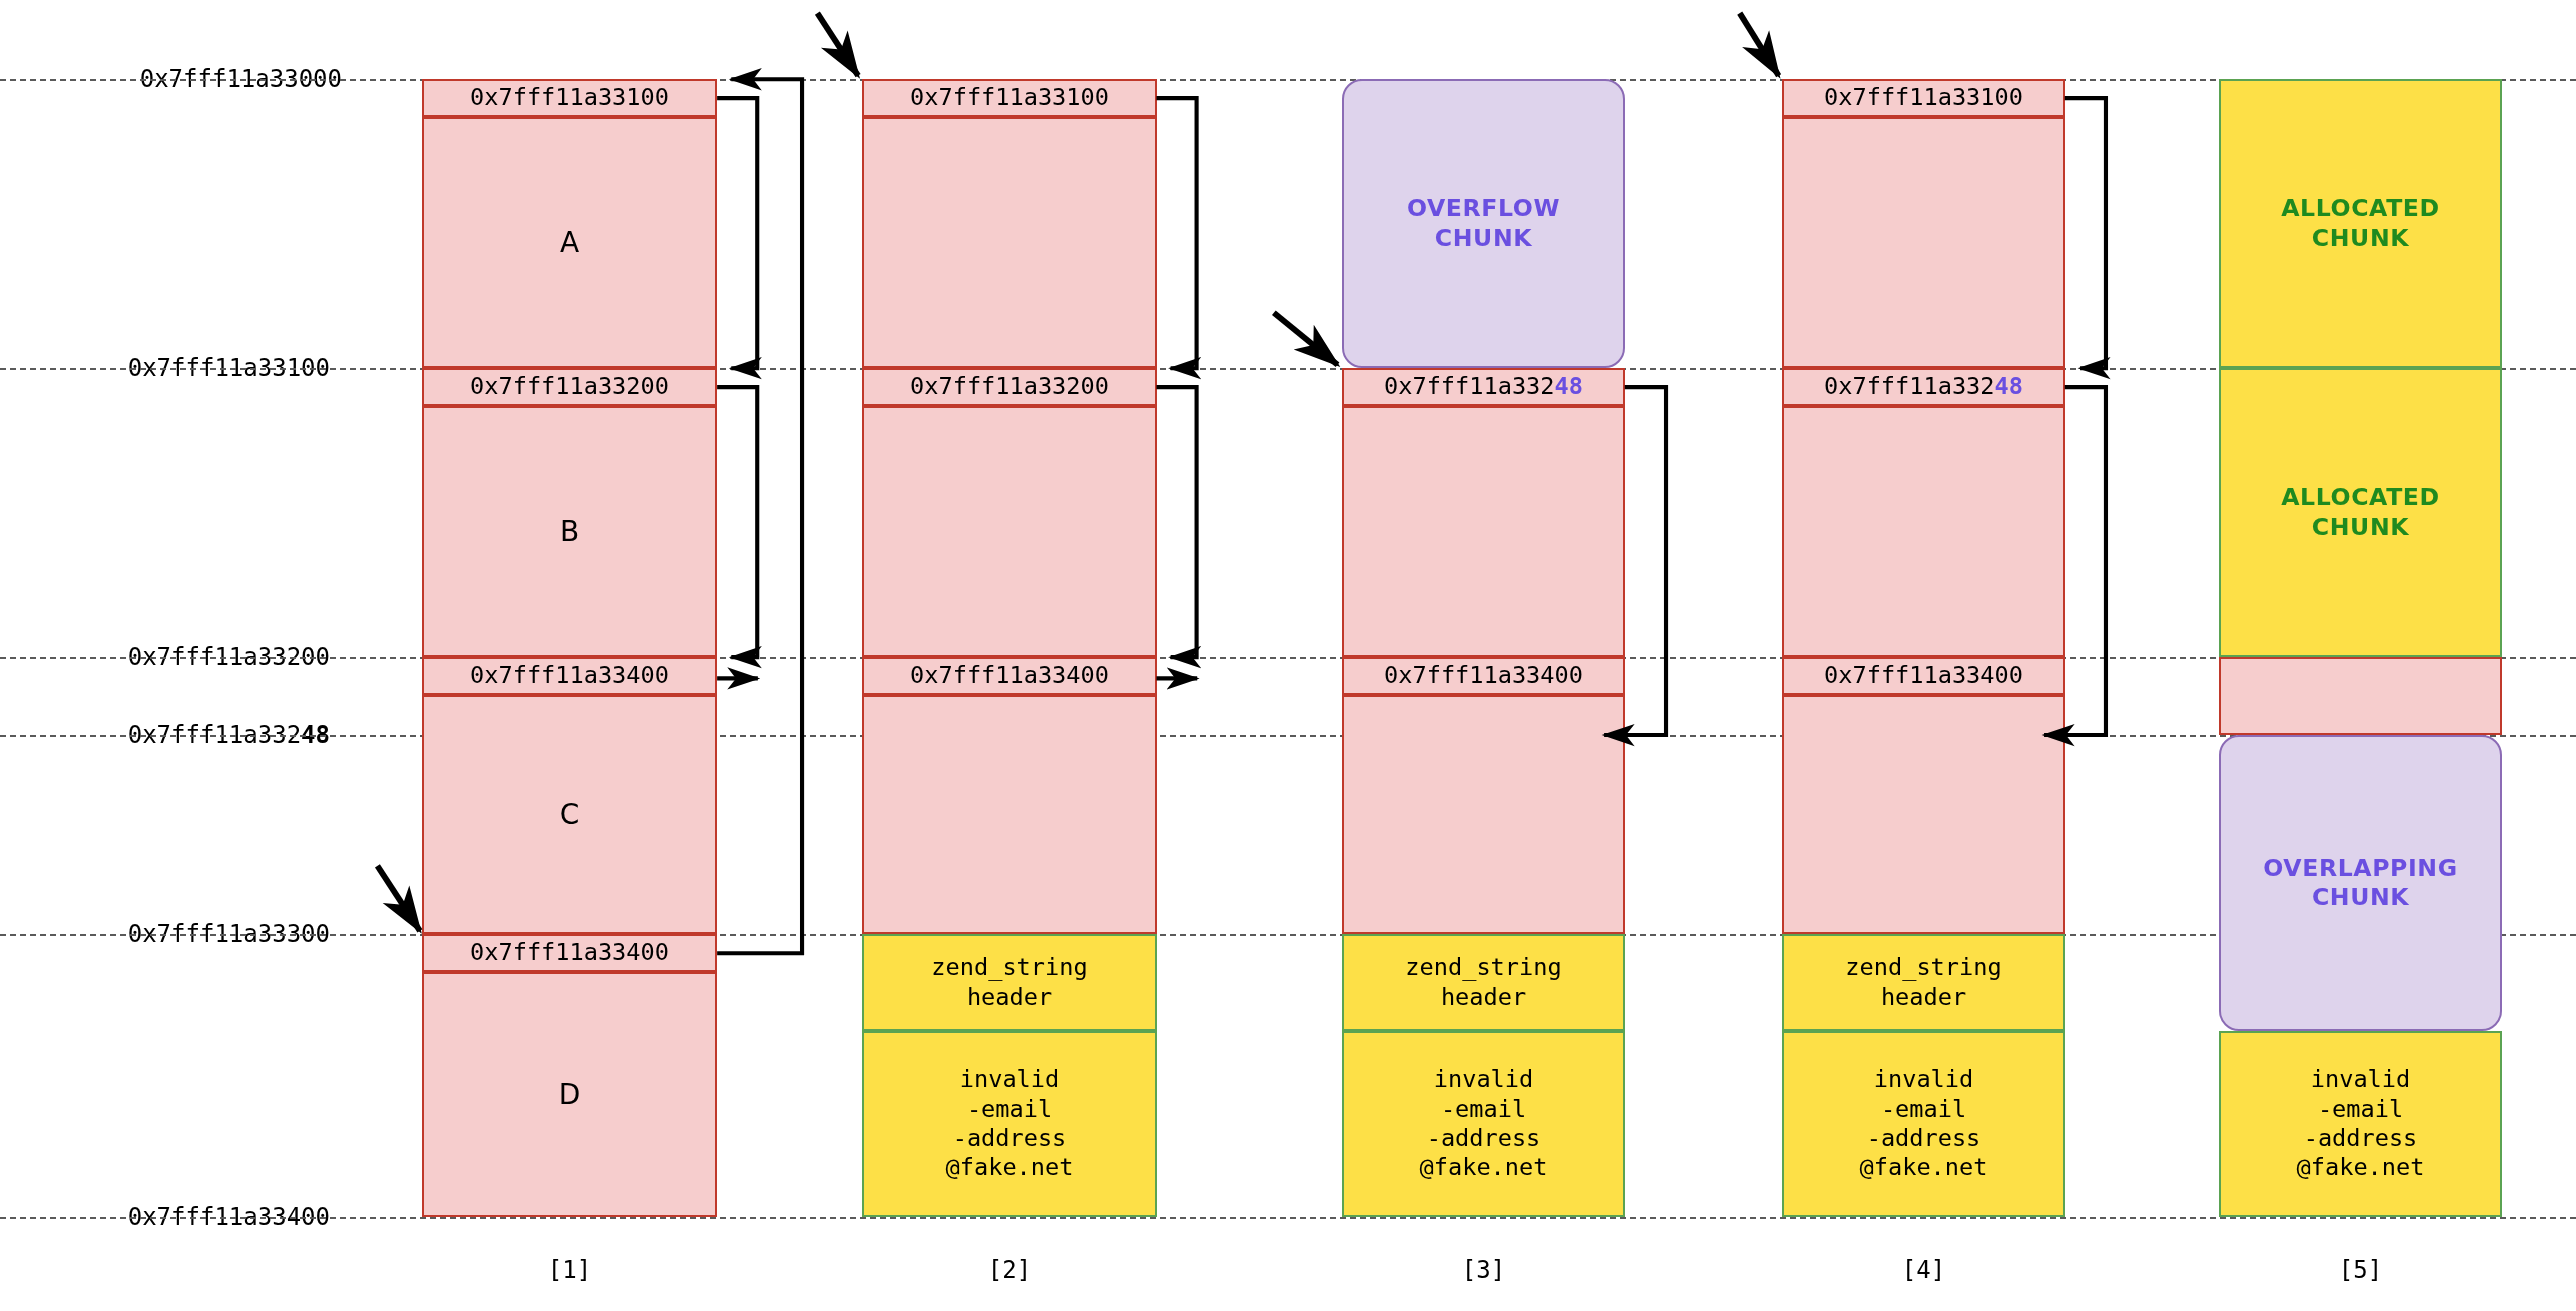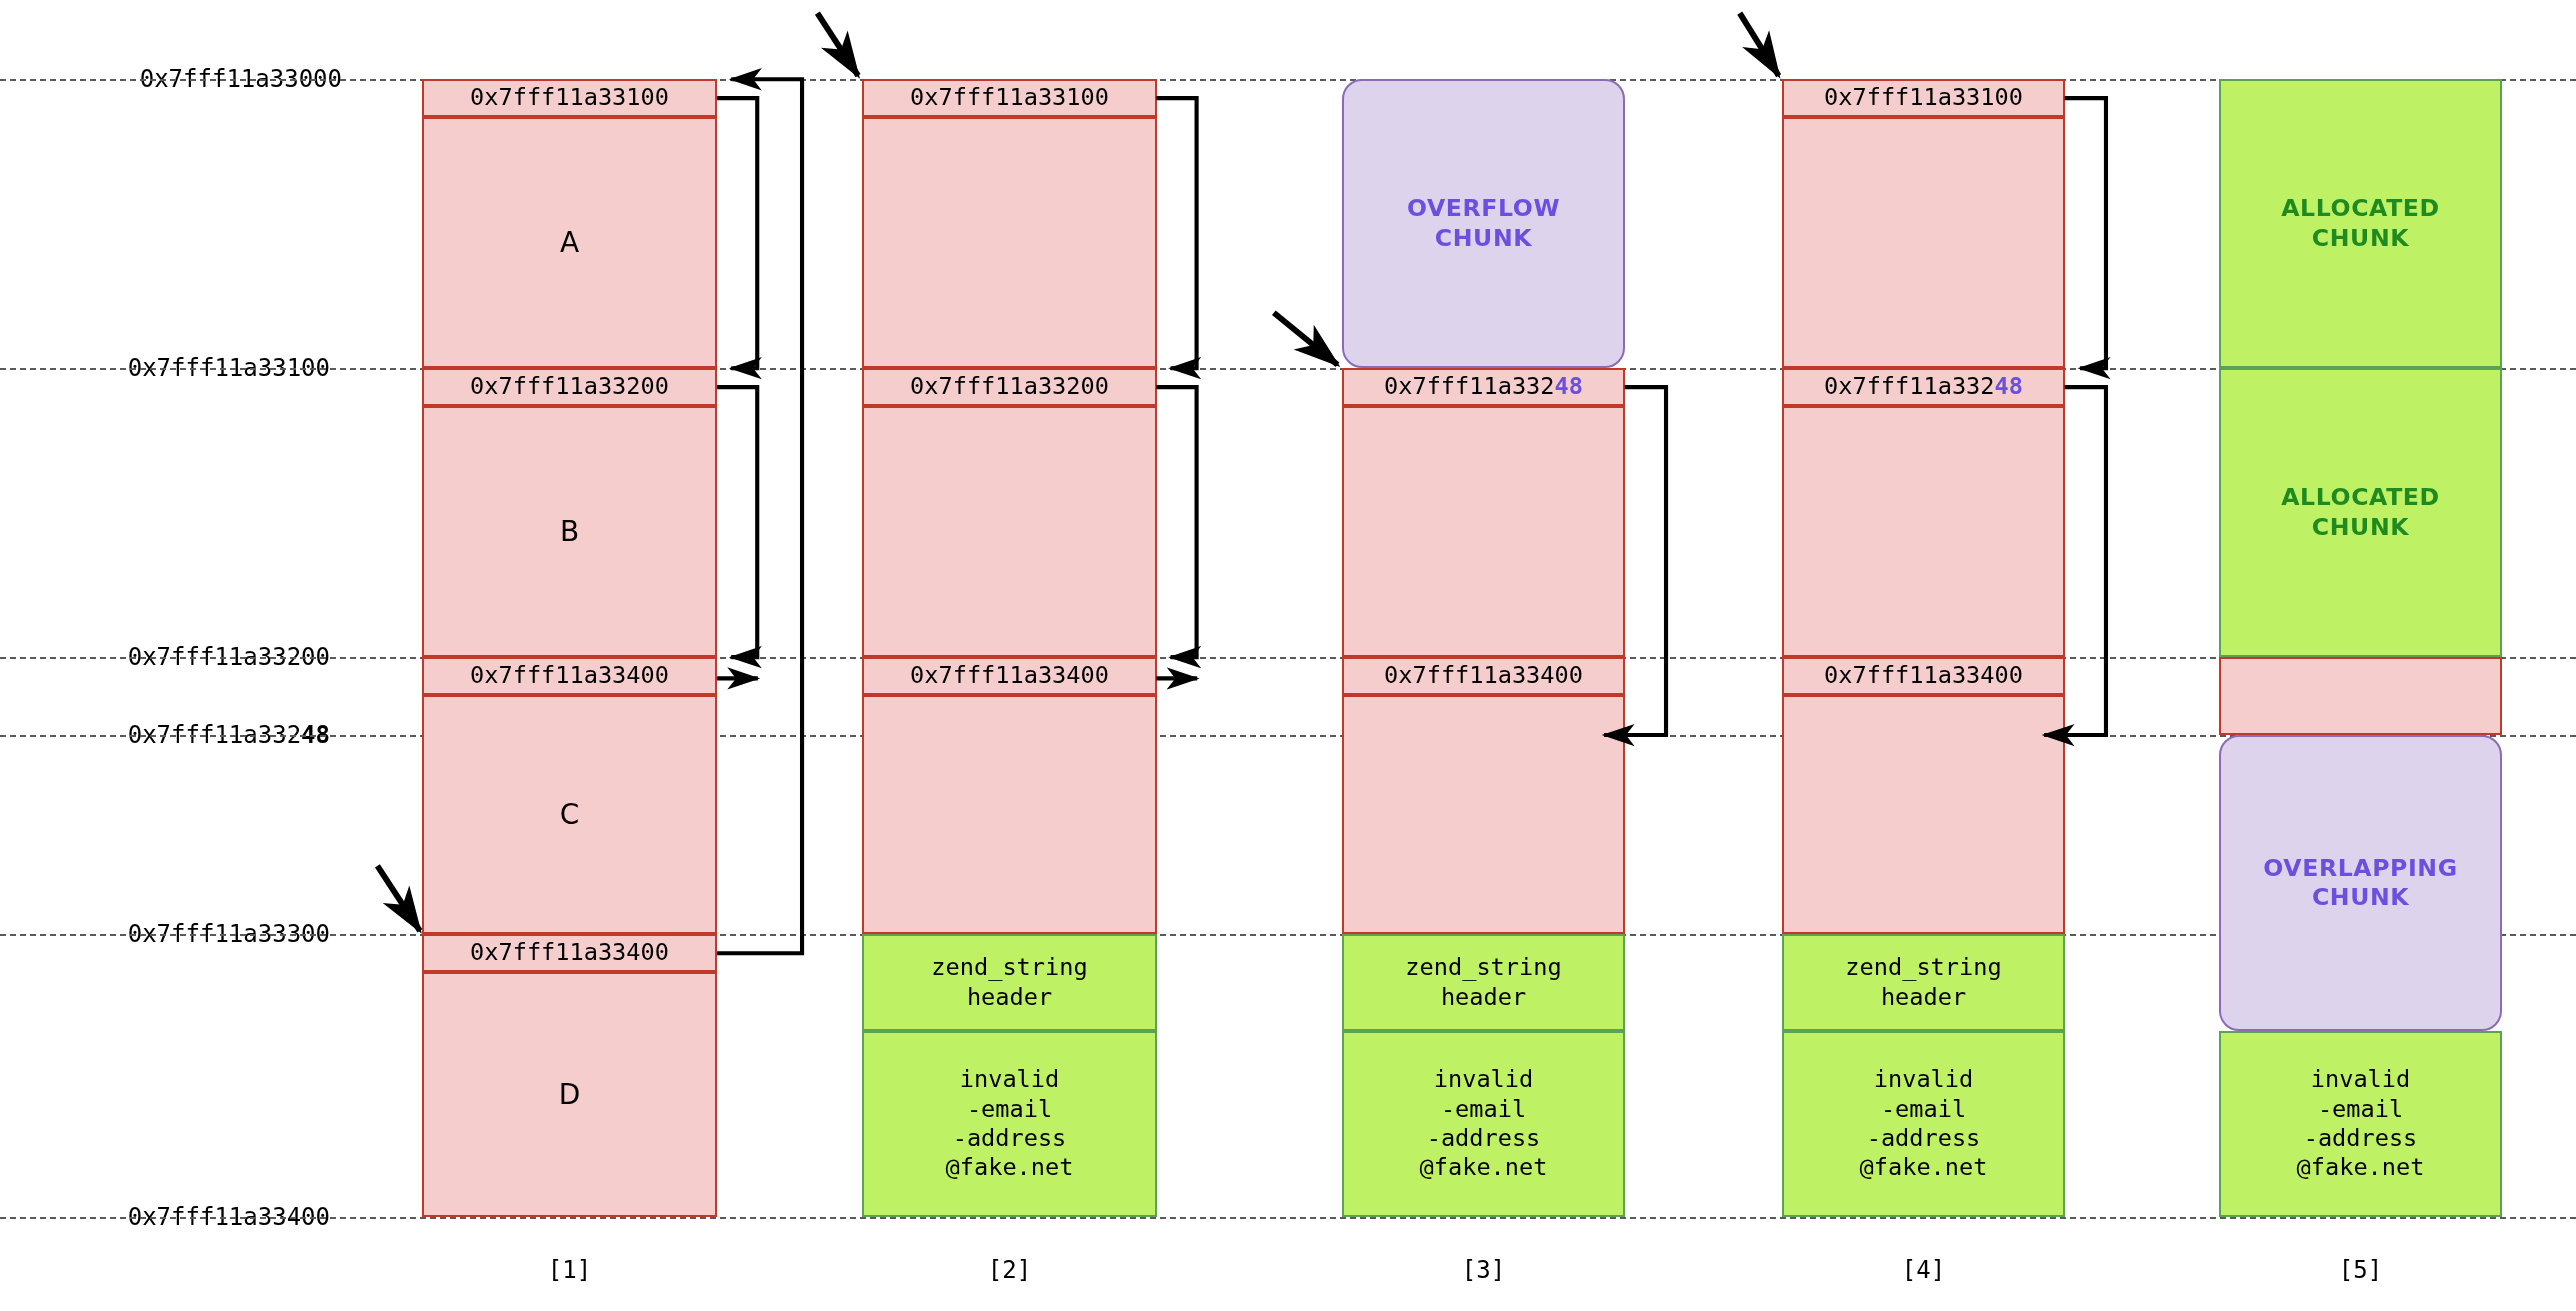--- a/index.html
+++ b/index.html
@@ -47,21 +47,21 @@
     justify-content:center;
     text-align:center;
     font-family:"DejaVu Sans Mono", monospace;
     font-size:23.6px;
     line-height:1.25;
     color:#000;
     white-space:pre-line;
     overflow:hidden;
   }
   .blk.red      { background:#f6cdcd; border-color:#c0392b; }
-  .blk.green    { background:#bef264; border-color:#5ba352; }
+  .blk.green    { background:#fde047; border-color:#5ba352; }
   .blk.purple   { background:#ded3ec; border-color:#8b6bb5; }
 
   .blk.hdr { font-size:23.6px; border-width:2.4px; }
   .blk.body-letter { font-family:"DejaVu Sans", sans-serif; font-size:28px; }
   .blk.tag {
     font-family:"DejaVu Sans", sans-serif;
     font-weight:bold;
     font-size:23.6px;
     letter-spacing:0.6px;
   }

